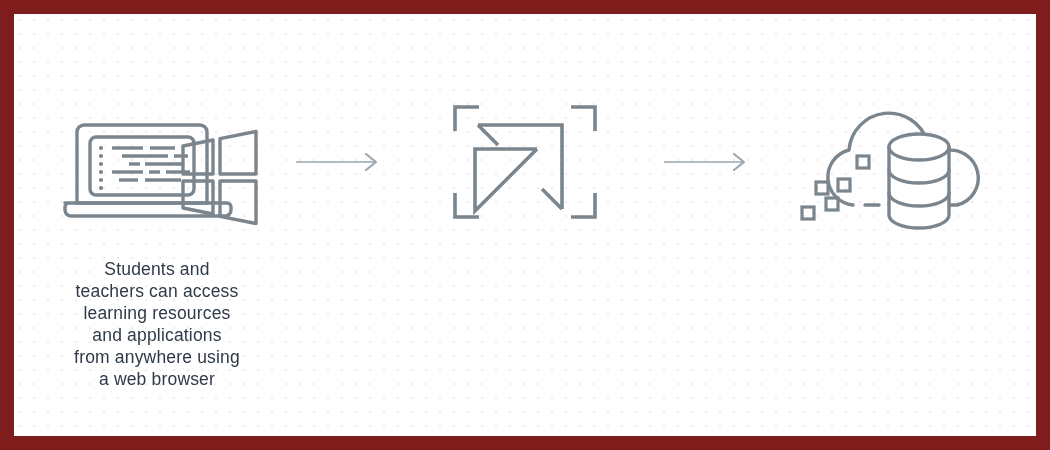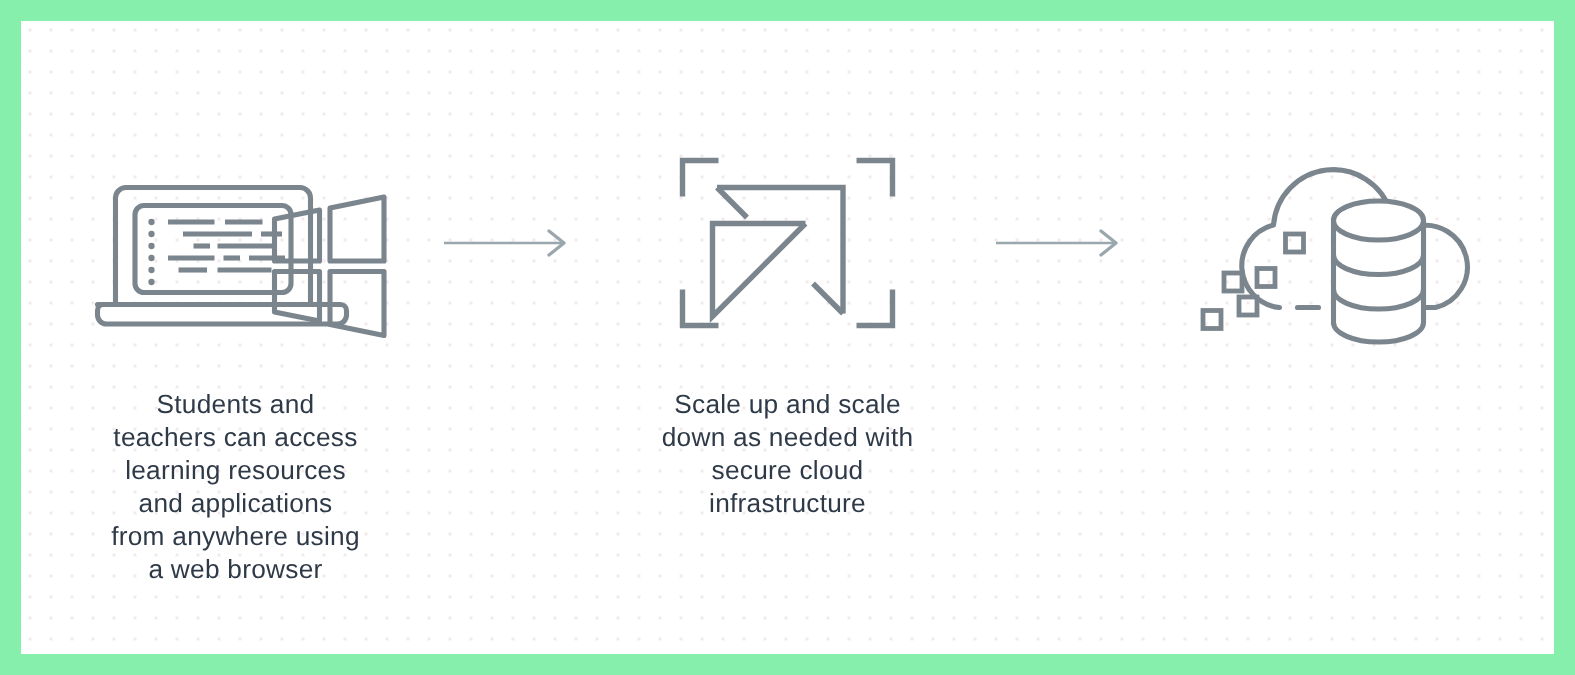--- a/index.html
+++ b/index.html
@@ -11,21 +11,21 @@
     width: 1050px;
     height: 450px;
     overflow: hidden;
     font-family: "Liberation Sans", sans-serif;
   }
 
   #canvas {
     position: relative;
     width: 1050px;
     height: 450px;
-    background: #86efac;
+    background: #7f1d1d;
     box-sizing: border-box;
   }
 
   
   #panel {
     position: absolute;
     left: 14px;
     top: 14px;
     width: 1022px;
     height: 422px;
@@ -170,24 +170,20 @@
             <g fill="none" stroke="#7b858d" stroke-width="3.6" stroke-linecap="butt" stroke-linejoin="miter">
 
               <polyline points="33,22 117,22 117,106"></polyline>
               <line x1="33" y1="22" x2="53" y2="42"></line>
               <line x1="117" y1="106" x2="97" y2="86"></line>
 
               <polyline points="92,46 30,46 30,108 92,46"></polyline>
             </g>
           </svg>
         </div>
-        <div class="caption">Scale up and scale
-down as needed with
-secure cloud
-infrastructure</div>
       </div>
 
       <div class="connector">
         <svg width="90" height="20" viewBox="0 0 90 20">
           <line x1="0" y1="10" x2="80" y2="10" stroke="#9aa7ad" stroke-width="1.6"></line>
           <polyline points="70,2 80,10 70,18" fill="none" stroke="#9aa7ad" stroke-width="2.2" stroke-linecap="round" stroke-linejoin="round"></polyline>
         </svg>
       </div>
 
       <div class="step">

